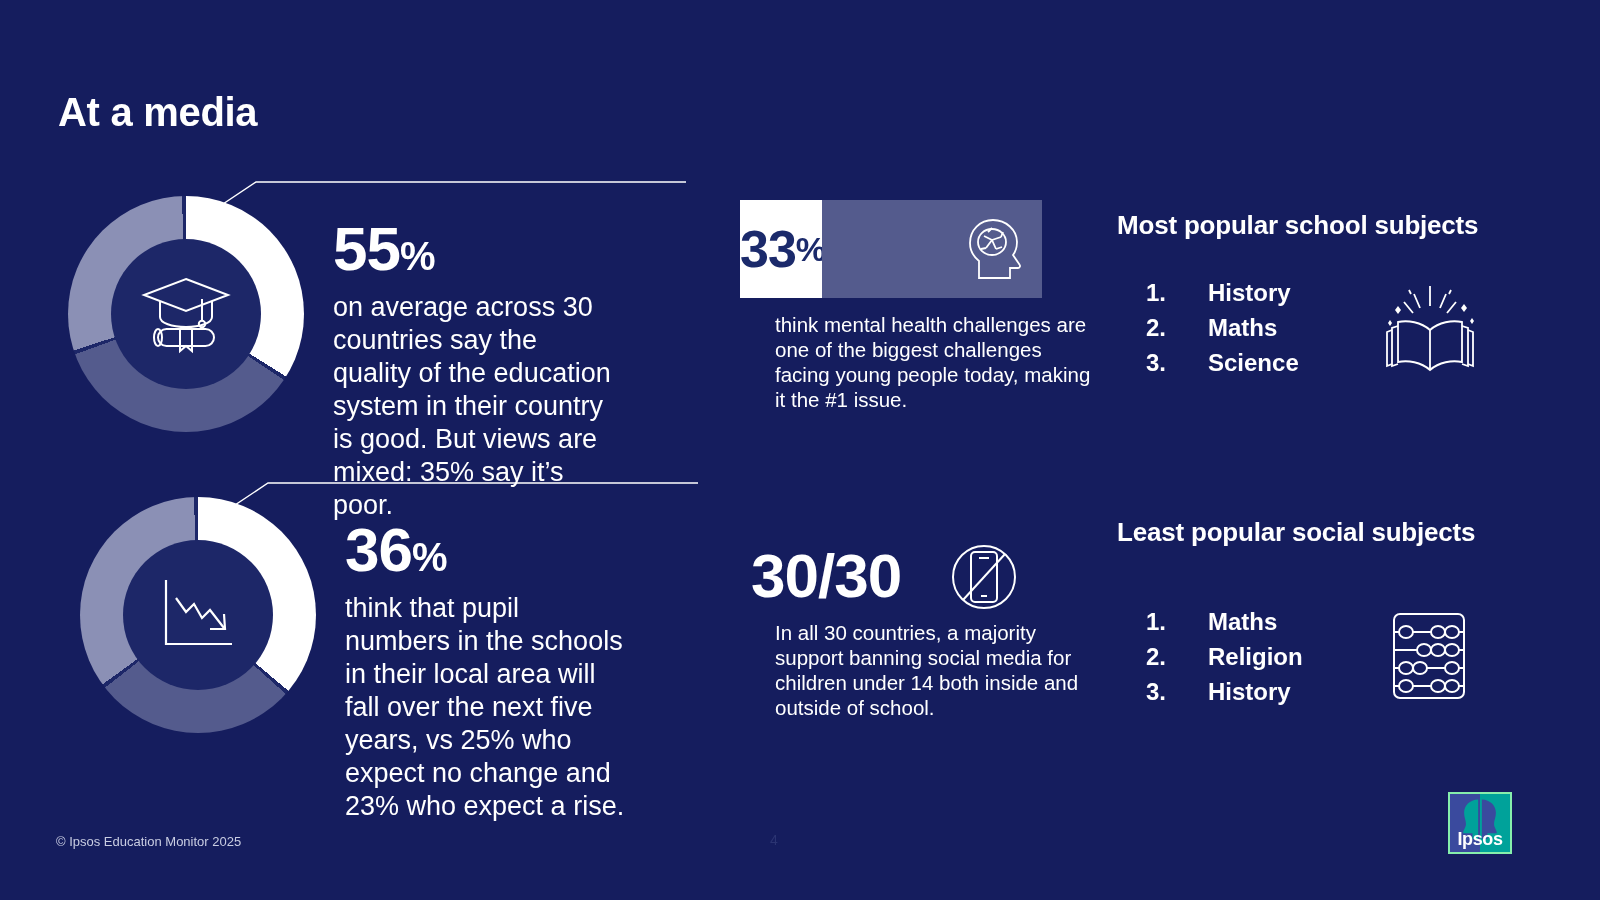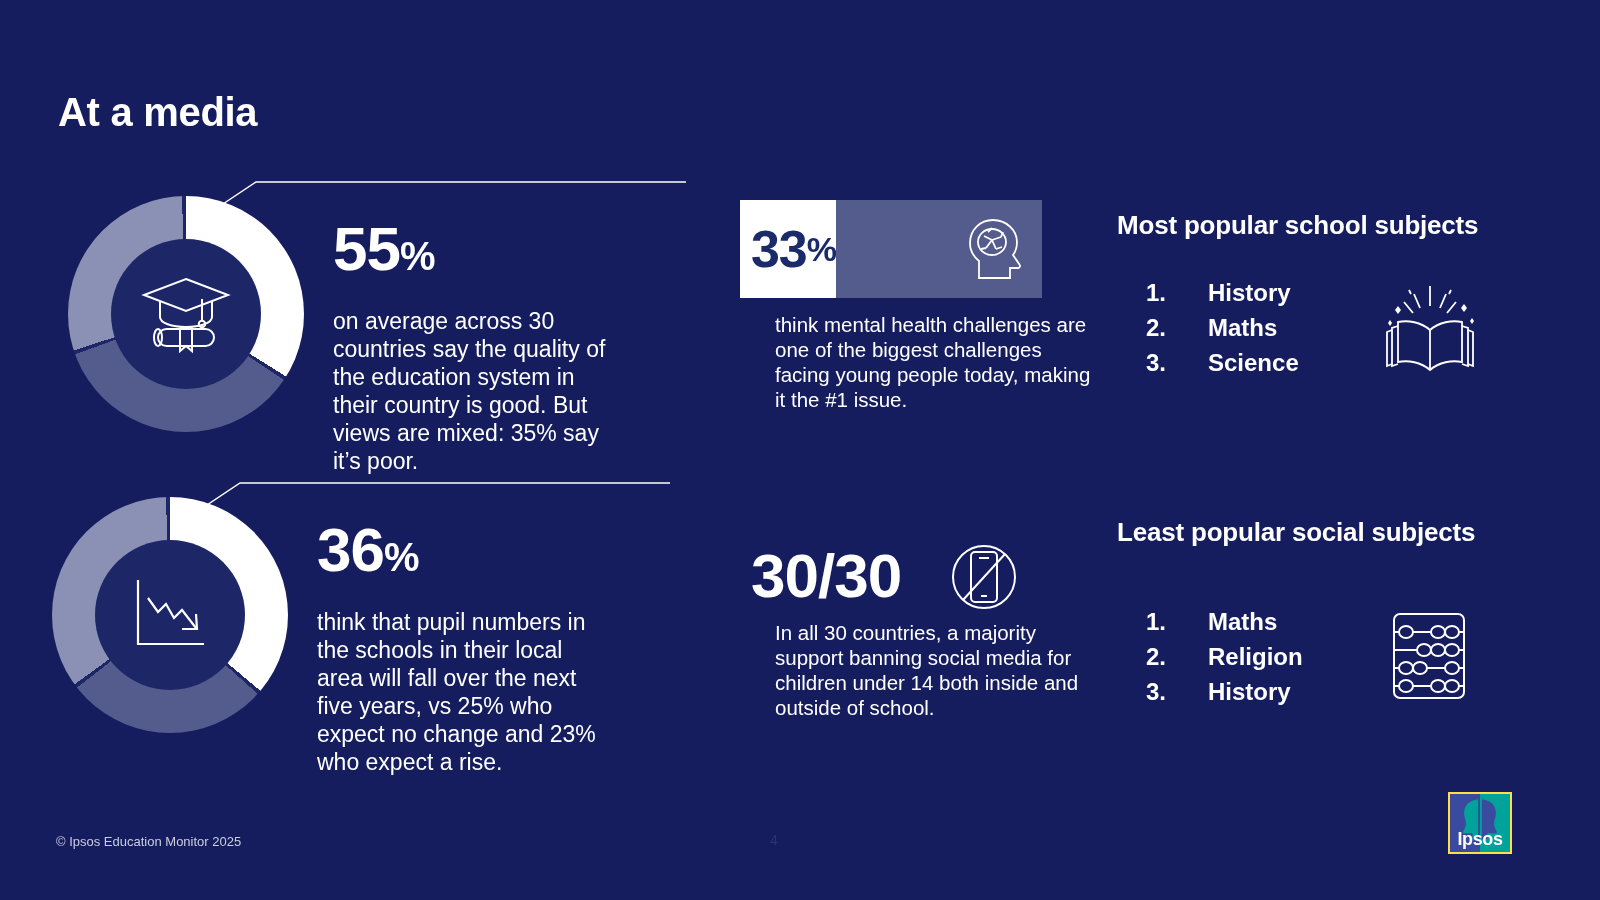--- a/index.html
+++ b/index.html
@@ -35,30 +35,30 @@
   
   .leader { position:absolute; pointer-events:none; }
 
   .stat-text { position:absolute; width:280px; }
   .stat-big {
     font-size:62px; font-weight:bold; line-height:0.95;
     letter-spacing:-1px; color:#ffffff;
   }
   .stat-big .pct { font-size:40px; }
   .stat-body {
-    margin-top:28px; font-size:23px; line-height:1.22; color:#ffffff;
+    margin-top:12px; font-size:27px; line-height:1.22; color:#ffffff;
     font-weight:400;
   }
 
   
   .bar-wrap { position:absolute; left:740px; top:200px; width:302px; height:98px; display:flex; }
   .bar-white {
-    width:96px; height:98px; background:#ffffff; color:#1b2a6b;
+    width:82px; height:98px; background:#ffffff; color:#1b2a6b;
     font-size:52px; font-weight:bold; letter-spacing:-1px;
-    display:flex; align-items:center; justify-content:flex-end;
+    display:flex; align-items:center; justify-content:space-between;
   }
   .bar-white .pct { font-size:34px; }
   .bar-light {
     flex:1; background:#545b8d; position:relative;
     display:flex; align-items:center; justify-content:flex-end; padding-right:16px;
   }
   .mid-body {
     position:absolute; left:740px; width:320px; font-size:20.5px; line-height:1.22;margin-left:35px;
   }
   .mid-big {
@@ -76,21 +76,21 @@
 
   
   #footer-copy {
     position:absolute; left:56px; top:834px; font-size:13px; color:#c9cde2;
   }
   #footer-page {
     position:absolute; left:770px; top:832px; font-size:14px; color:#2b3472;
   }
   #logo {
     position:absolute; left:1448px; top:792px; width:64px; height:62px;
-    border:2px solid #fde047;
+    border:2px solid #86efac;
   }
   #logo .half-l { position:absolute; left:0; top:0; width:50%; height:100%; background:#3a4a9e; }
   #logo .half-r { position:absolute; right:0; top:0; width:50%; height:100%; background:#00a29a; }
   #logo .face { position:absolute; left:0; top:0; width:100%; height:100%; }
   #logo .wordmark {
     position:absolute; left:0; bottom:2px; width:100%; text-align:center;
     font-size:18px; font-weight:bold; color:#ffffff; letter-spacing:-0.4px;
   }
 </style>
 </head>
@@ -126,21 +126,21 @@
   </svg>
 
   <div class="stat-text" style="left:265px; top:24px;">
     <div class="stat-big">
       <span>55</span><span class="pct">%</span>
     </div>
     <div class="stat-body">on average across 30 countries say the quality of the education system in their country is good. But views are mixed: 35% say it’s poor.</div>
   </div>
 </div>
 
-<div class="donut-block" style="left:52px; top:497px; width:560px; height:280px;">
+<div class="donut-block" style="left:80px; top:497px; width:560px; height:280px;">
 
   <div class="donut" style="left:0; top:0;
        background:conic-gradient(
           #ffffff 0deg 130deg,
           #1d2768 130deg 132deg,
           #545b8d 132deg 232deg,
           #1d2768 232deg 234deg,
           #8b90b5 234deg 358deg,
           #1d2768 358deg 360deg);">
     <div class="donut-hole">

